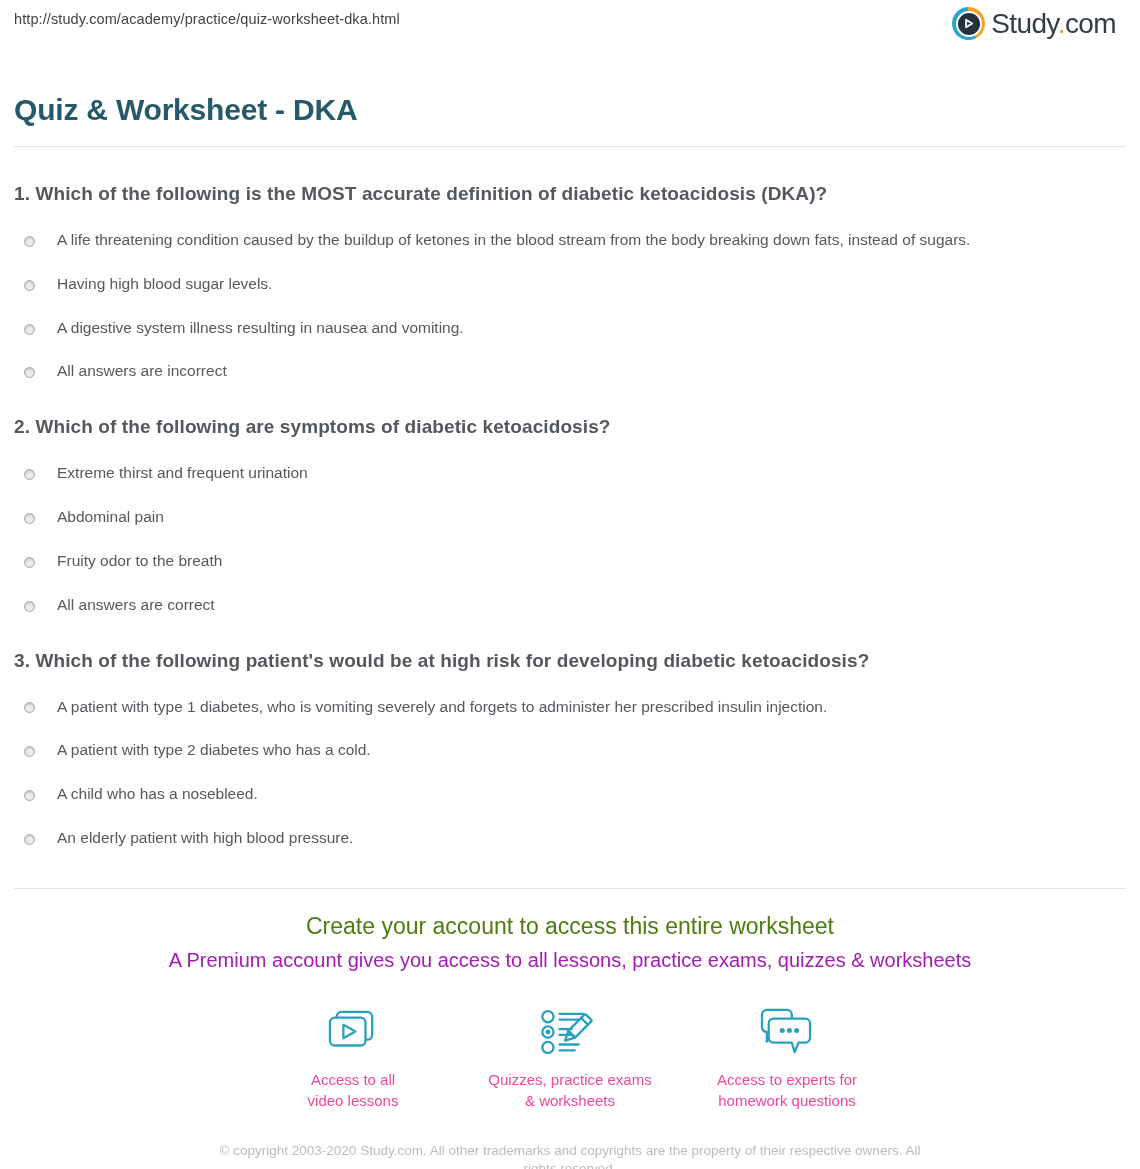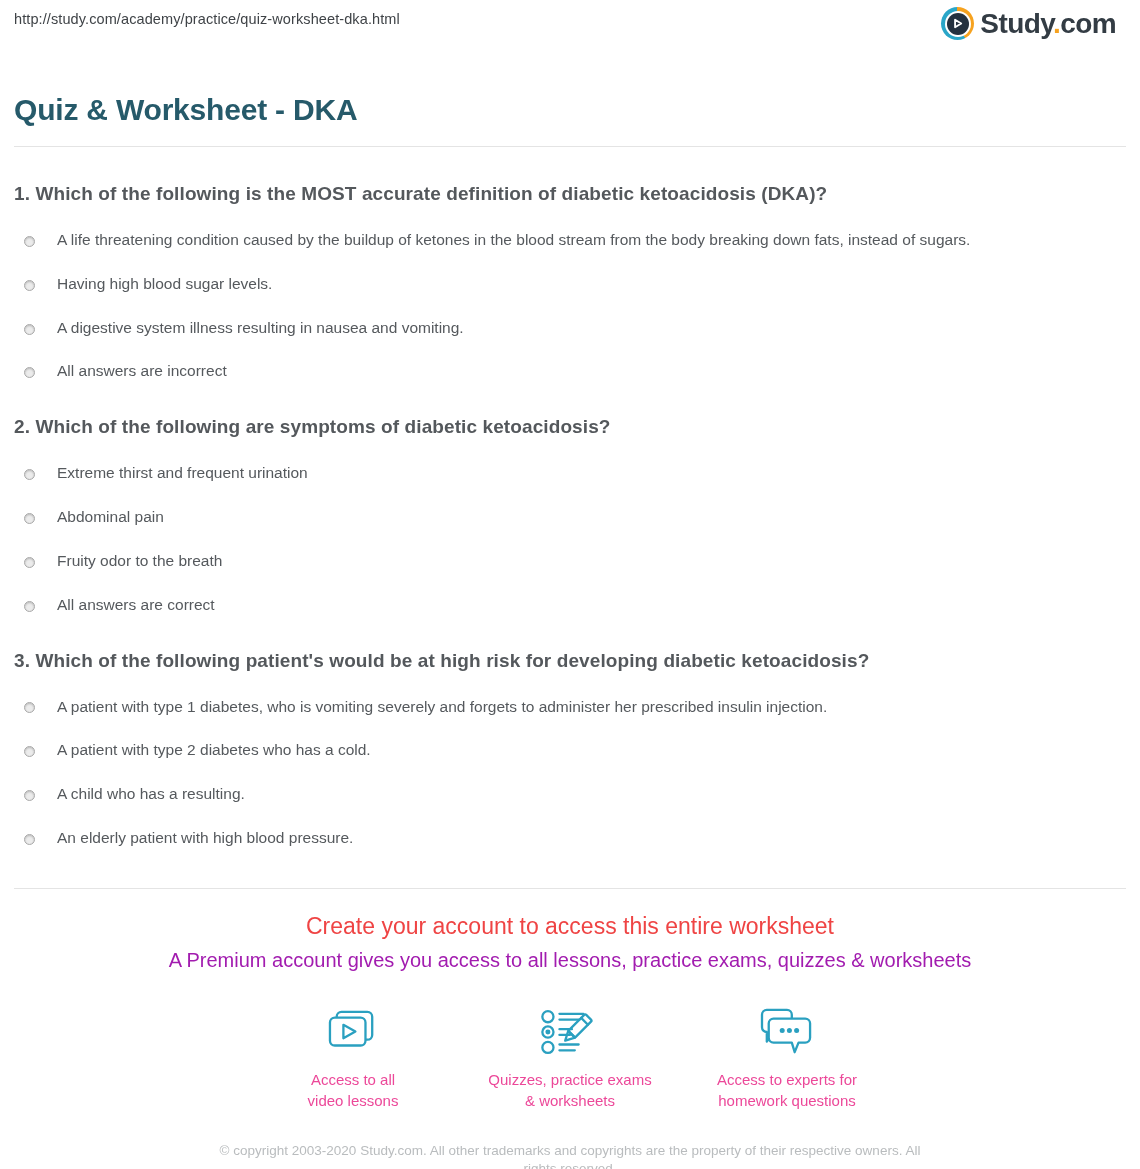--- a/index.html
+++ b/index.html
@@ -23,21 +23,21 @@
     position: relative; width: 33px; height: 33px; border-radius: 50%;
     background: conic-gradient(#f6a21f 0deg 152deg, #2aa6c8 152deg 360deg);
   }
   .logo-icon::before {
     content: ""; position: absolute; inset: 3.5px; background: #fff; border-radius: 50%;
   }
   .logo-icon::after {
     content: ""; position: absolute; inset: 5.5px; background: #24313f; border-radius: 50%;
   }
   .logo-icon svg { position: absolute; left: 10px; top: 10px; z-index: 2; }
-  .logo-text { font-size: 28px; font-weight: 700; color: #333c44; letter-spacing: -0.6px; }
+  .logo-text { font-size: 28px; font-weight: 400; color: #333c44; letter-spacing: -0.6px; }
   .logo-dot { color: #f6a21f; }
 
   
   .page-title {
     margin: 43px 14px 0 14px;
     font-size: 30px; font-weight: 700; color: #265a6a; letter-spacing: -0.2px;
   }
   .title-divider { border: none; border-top: 1px solid #e4e4e4; margin: 19px 14px 0 14px; }
 
   
@@ -51,21 +51,21 @@
     width: 11px; height: 11px; margin: 3px 0 0 10px;
     border: 1px solid #a9a9a9; border-radius: 50%;
     background: #ececec;
     box-shadow: inset 0 1px 2px rgba(0,0,0,0.22);
   }
   .option-text { margin-left: 22px; font-size: 15.5px; color: #55595d; line-height: 1.15; }
 
   
   .section-divider { border: none; border-top: 1px solid #e4e4e4; margin: 41px 14px 0 14px; }
   .cta { text-align: center; }
-  .cta-heading { margin-top: 24px; font-size: 23px; font-weight: 400; color: #ef4444; }
+  .cta-heading { margin-top: 24px; font-size: 23px; font-weight: 400; color: #4d7c0f; }
   .cta-sub { margin-top: 9px; font-size: 20px; color: #a21caf; }
 
   
   .features { display: flex; justify-content: center; gap: 10px; margin-top: 35px; }
   .feature { width: 207px; text-align: center; }
   .feature-icon { height: 50px; display: flex; align-items: flex-end; justify-content: center; }
   .feature-icon svg { display: block; }
   .feature-label { margin-top: 12px; font-size: 15px; color: #ec4899; line-height: 21px; }
 
   
@@ -139,21 +139,21 @@
     <div class="option">
       <span class="radio"></span>
       <span class="option-text">A patient with type 1 diabetes, who is vomiting severely and forgets to administer her prescribed insulin injection.</span>
     </div>
     <div class="option">
       <span class="radio"></span>
       <span class="option-text">A patient with type 2 diabetes who has a cold.</span>
     </div>
     <div class="option">
       <span class="radio"></span>
-      <span class="option-text">A child who has a resulting.</span>
+      <span class="option-text">A child who has a nosebleed.</span>
     </div>
     <div class="option">
       <span class="radio"></span>
       <span class="option-text">An elderly patient with high blood pressure.</span>
     </div>
   </div>
 
 </div>
 
 <hr class="section-divider">

